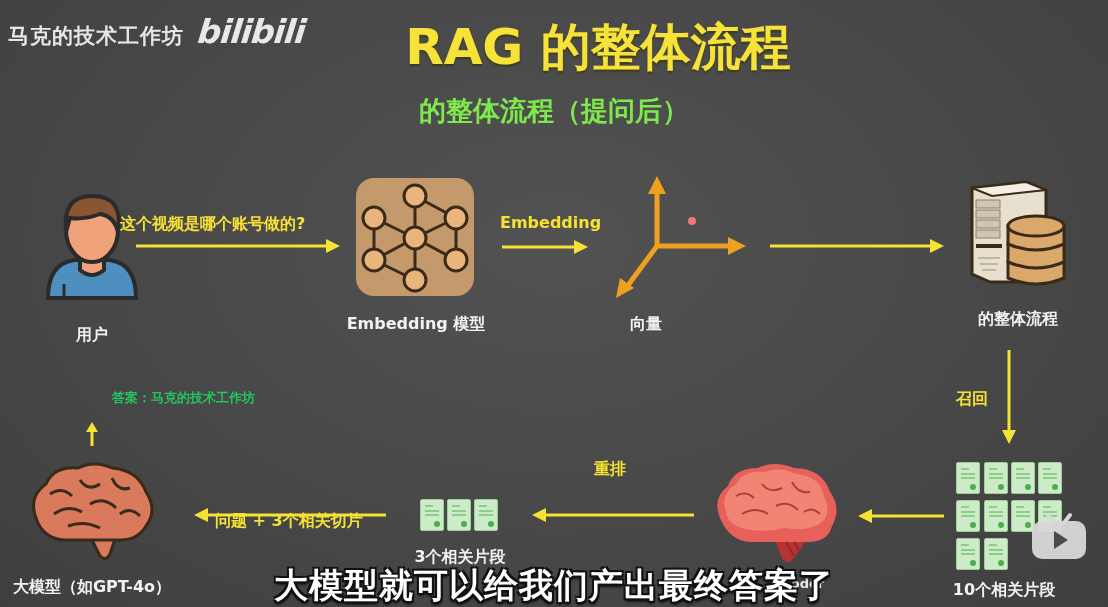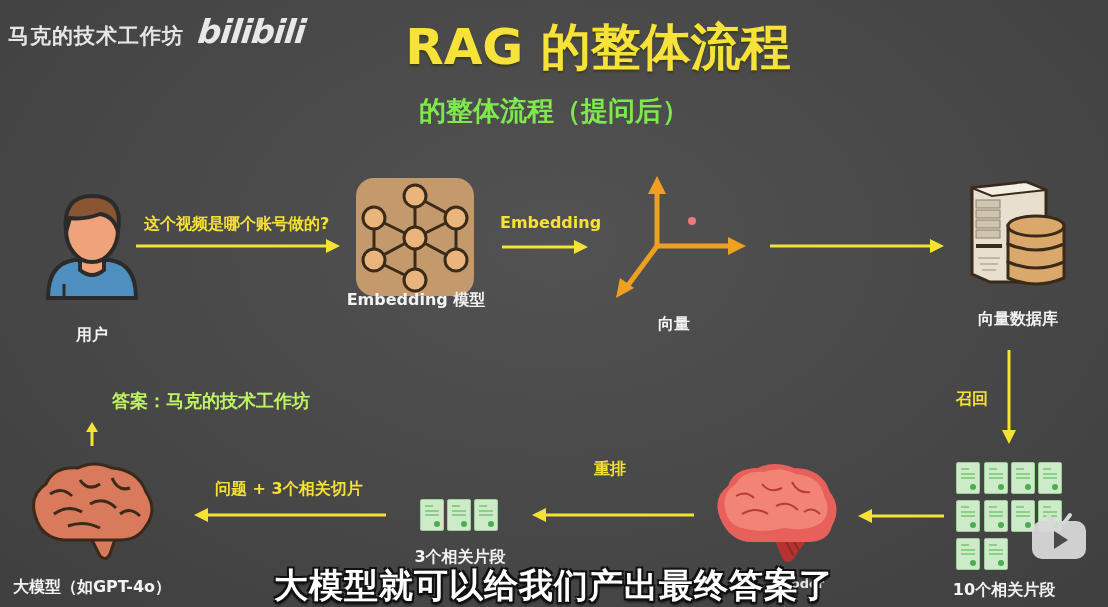--- a/index.html
+++ b/index.html
@@ -9,21 +9,21 @@
     background-image: radial-gradient(ellipse at 50% 40%, #525252 0%, #474747 60%, #3f3f3f 100%);
     font-family:"DejaVu Sans","Liberation Sans",sans-serif;
   }
   .abs { position:absolute; }
   .watermark { left:8px; top:22px; color:#e6e6e6; font-size:21px; font-weight:bold; letter-spacing:1px; }
   .bili { left:198px; top:12px; color:#e8e8e8; font-size:33px; font-weight:bold; font-style:italic; letter-spacing:-1px; transform:skewX(-6deg); }
   .title { left:0; width:1108px; top:14px; text-align:center; color:#f7e23a; font-size:50px; font-weight:bold; text-shadow:0 2px 2px #3a3a1a;margin-left:44px; }
   .subtitle { left:0; width:1108px; top:93px; text-align:center; color:#7ee84d; font-size:27px; font-weight:bold; }
   .label-white { color:#f2f2f2; font-size:16px; font-weight:bold; text-align:center; }
   .label-yellow { color:#f5e234; font-size:16px; font-weight:bold; }
-  .faint { color:#bef264; font-size:18px; font-weight:bold; }
+  .faint { color:#22c55e; font-size:13px; font-weight:bold; }
   .caption { left:0; width:1108px; top:563px; text-align:center; color:#ffffff; font-size:34px; font-weight:bold;
     text-shadow: -2px -2px 0 #111, 2px -2px 0 #111, -2px 2px 0 #111, 2px 2px 0 #111, 0 3px 3px #000; letter-spacing:1px; }
   .reranker { left:770px; top:576px; color:#e8e8e8; font-size:13px; font-weight:bold; }
   svg { position:absolute; overflow:visible; }
   .doc { position:absolute; width:22px; height:30px; background:#cdebc8; border:1px solid #9fcf98; border-radius:2px; }
   .doc i { position:absolute; left:4px; height:2px; background:#8ccf86; }
   .doc b { position:absolute; right:3px; bottom:3px; width:6px; height:6px; border-radius:50%; background:#4cae4f; }
   .tv { left:1032px; top:513px; width:54px; height:46px; }
 </style>
 </head>
@@ -36,21 +36,21 @@
 
 <svg style="left:44px;top:190px" width="96" height="112" viewBox="0 0 96 112">
   <path d="M4 108 Q4 74 30 70 L66 70 Q92 74 92 108 Z" fill="#4f8fbf" stroke="#2b2b2b" stroke-width="4"></path>
   <path d="M36 66 L36 80 Q48 90 60 80 L60 66 Z" fill="#f0a27a" stroke="#2b2b2b" stroke-width="4"></path>
   <ellipse cx="48" cy="40" rx="26" ry="32" fill="#f0a27a" stroke="#2b2b2b" stroke-width="4"></ellipse>
   <path d="M22 42 Q18 6 48 6 Q80 6 74 42 Q70 26 56 24 Q40 30 26 28 Z" fill="#8a5532" stroke="#2b2b2b" stroke-width="4"></path>
   <line x1="20" y1="94" x2="20" y2="108" stroke="#2b2b2b" stroke-width="3"></line>
 </svg>
 <div class="abs label-white" style="left:62px;top:325px;width:60px">用户</div>
 
-<div class="abs label-yellow" style="left:144px;top:214px">这个视频是哪个账号做的?</div>
+<div class="abs label-yellow" style="left:120px;top:214px">这个视频是哪个账号做的?</div>
 <svg style="left:136px;top:238px" width="206" height="16">
   <line x1="0" y1="8" x2="192" y2="8" stroke="#f5e234" stroke-width="3"></line>
   <polygon points="190,1 204,8 190,15" fill="#f5e234"></polygon>
 </svg>
 
 <svg style="left:356px;top:178px" width="118" height="118" viewBox="0 0 118 118">
   <rect x="0" y="0" width="118" height="118" rx="18" fill="#c49a6c"></rect>
   <g stroke="#3a2a1a" stroke-width="3" fill="none">
     <line x1="59" y1="18" x2="59" y2="60"></line>
       <line x1="59" y1="18" x2="100" y2="40"></line>
@@ -66,40 +66,40 @@
   <g fill="#eab57c" stroke="#3a2a1a" stroke-width="3">
     <circle cx="59" cy="18" r="11"></circle>
       <circle cx="18" cy="40" r="11"></circle>
       <circle cx="100" cy="40" r="11"></circle>
     <circle cx="59" cy="60" r="11"></circle>
       <circle cx="18" cy="82" r="11"></circle>
       <circle cx="100" cy="82" r="11"></circle>
     <circle cx="59" cy="102" r="11"></circle>
   </g>
 </svg>
-<div class="abs label-white" style="left:336px;top:290px;width:160px">Embedding 模型</div>
+<div class="abs label-white" style="left:336px;top:314px;width:160px">Embedding 模型</div>
 
 <div class="abs label-yellow" style="left:500px;top:213px">Embedding</div>
 <svg style="left:502px;top:239px" width="88" height="16">
   <line x1="0" y1="8" x2="74" y2="8" stroke="#f5e234" stroke-width="3"></line>
   <polygon points="72,1 86,8 72,15" fill="#f5e234"></polygon>
 </svg>
 
 <svg style="left:612px;top:176px" width="140" height="130">
   <g stroke="#f0a020" stroke-width="5" fill="#f0a020">
     <line x1="45" y1="70" x2="45" y2="14"></line>
     <line x1="45" y1="70" x2="120" y2="70"></line>
     <line x1="45" y1="70" x2="14" y2="112"></line>
   </g>
   <polygon points="36,18 45,0 54,18" fill="#f0a020"></polygon>
   <polygon points="116,61 134,70 116,79" fill="#f0a020"></polygon>
   <polygon points="4,122 8,102 22,112" fill="#f0a020"></polygon>
   <circle cx="80" cy="45" r="4" fill="#f07878"></circle>
 </svg>
-<div class="abs label-white" style="left:644px;top:314px;width:60px">向量</div>
+<div class="abs label-white" style="left:616px;top:314px;width:60px">向量</div>
 
 <svg style="left:770px;top:238px" width="176" height="16">
   <line x1="0" y1="8" x2="162" y2="8" stroke="#f5e234" stroke-width="3"></line>
   <polygon points="160,1 174,8 160,15" fill="#f5e234"></polygon>
 </svg>
 
 <svg style="left:966px;top:178px" width="104" height="110" viewBox="0 0 104 110">
   <path d="M6 10 L60 4 L80 12 L80 104 L24 104 L6 96 Z" fill="#e8e0cf" stroke="#3a2a1a" stroke-width="3"></path>
   <path d="M6 10 L60 4 L80 12 L26 18 Z" fill="#f4efe2" stroke="#3a2a1a" stroke-width="2"></path>
   <g fill="#cfc5b0" stroke="#8c8068" stroke-width="1">
@@ -114,21 +114,21 @@
       <line x1="14" y1="86" x2="32" y2="86"></line>
       <line x1="16" y1="92" x2="30" y2="92"></line>
     </g>
   <g fill="#d9a86a" stroke="#3a2a1a" stroke-width="3">
     <path d="M42 84 L42 100 Q70 112 98 100 L98 84 Z"></path>
     <path d="M42 66 L42 84 Q70 96 98 84 L98 66 Z"></path>
     <path d="M42 48 L42 66 Q70 78 98 66 L98 48 Z"></path>
     <ellipse cx="70" cy="48" rx="28" ry="10"></ellipse>
   </g>
 </svg>
-<div class="abs label-white" style="left:958px;top:309px;width:120px">向量数据库</div>
+<div class="abs label-white" style="left:958px;top:309px;width:120px">的整体流程</div>
 
 <svg style="left:1001px;top:350px" width="16" height="96">
   <line x1="8" y1="0" x2="8" y2="82" stroke="#f5e234" stroke-width="3"></line>
   <polygon points="1,80 8,94 15,80" fill="#f5e234"></polygon>
 </svg>
 <div class="abs label-yellow" style="left:956px;top:389px">召回</div>
 
 <div>
   <div class="doc" style="left:956px;top:462px">
       <i style="top:5px;width:8px"></i>
@@ -245,21 +245,21 @@
     </div>
   <div class="doc" style="left:474px;top:499px">
       <i style="top:5px;width:8px"></i>
       <i style="top:10px;width:14px"></i>
       <i style="top:14px;width:14px"></i>
       <b></b>
     </div>
 </div>
 <div class="abs label-white" style="left:398px;top:547px;width:124px">3个相关片段</div>
 
-<div class="abs label-yellow" style="left:215px;top:479px">问题 + 3个相关切片</div>
+<div class="abs label-yellow" style="left:215px;top:511px">问题 + 3个相关切片</div>
 <svg style="left:194px;top:507px" width="192" height="16">
   <line x1="12" y1="8" x2="192" y2="8" stroke="#f5e234" stroke-width="3"></line>
   <polygon points="14,1 0,8 14,15" fill="#f5e234"></polygon>
 </svg>
 
 <svg style="left:28px;top:462px" width="130" height="104" viewBox="0 0 130 104">
   <path d="M62 74 L72 94 Q78 100 82 92 L88 74 Z" fill="#d97a5c" stroke="#3a2a1a" stroke-width="3"></path>
   <path d="M8 56 Q0 34 18 22 Q26 4 50 6 Q66 -2 84 6 Q110 8 118 30 Q130 48 118 64 Q110 78 92 78 L36 78 Q14 76 8 56 Z" fill="#d97a5c" stroke="#3a2a1a" stroke-width="3"></path>
   <g stroke="#3a2a1a" stroke-width="3" fill="none">
     <path d="M22 32 Q34 24 44 34"></path>

